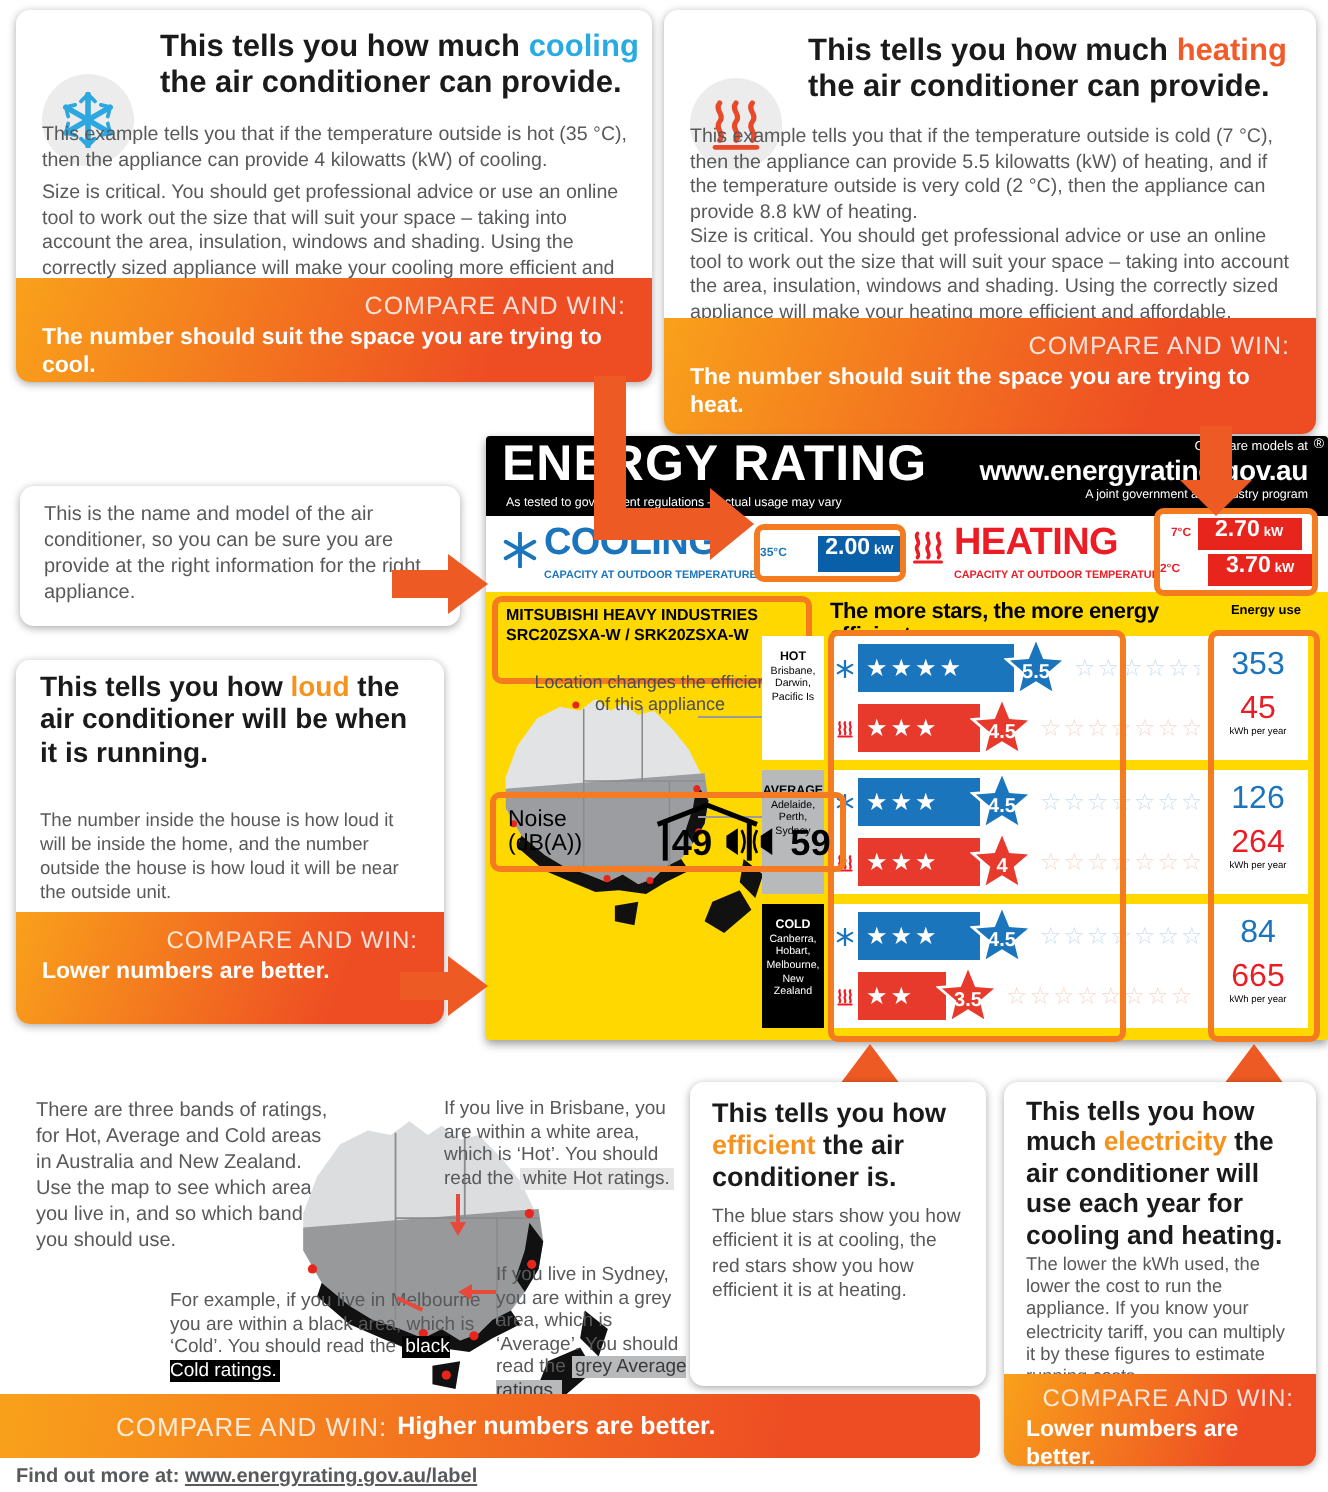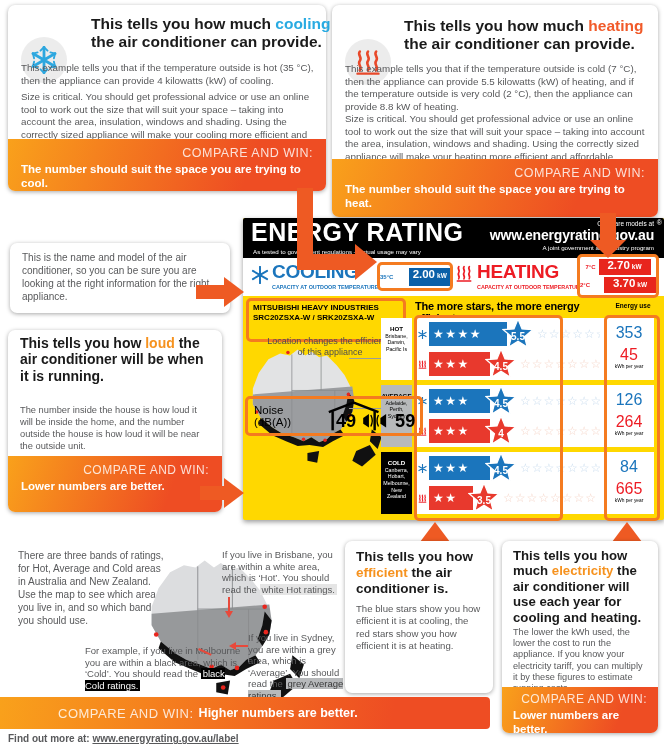--- a/index.html
+++ b/index.html
@@ -82,21 +82,21 @@
 
   <div class="card" style="left:8px;top:5px;width:318px;height:186px;">
     <div class="icon-circle" style="left:13px;top:32px;">
       <svg width="28" height="28" viewBox="0 0 24 24">
           <g stroke="#2da7df" stroke-width="2.4" stroke-linecap="round">
             <path d="M12 1v22M2.5 6.5l19 11M21.5 6.5l-19 11"></path>
             <path d="M12 1l-3 3M12 1l3 3M12 23l-3-3M12 23l3-3M2.5 6.5l4-1M2.5 6.5l1 4M21.5 17.5l-4 1M21.5 17.5l-1-4M21.5 6.5l-4-1M21.5 6.5l-1 4M2.5 17.5l4 1M2.5 17.5l1-4" stroke-width="1.6"></path>
           </g>
         </svg>
     </div>
-    <div class="abs title" style="left:72px;top:10px;width:242px;font-size:15.5px;margin-left:11px;"><span>This tells you how much </span><span class="w-cool">cooling</span><span> the air conditioner can provide.</span></div>
+    <div class="abs title" style="left:72px;top:10px;width:242px;font-size:15.5px;"><span>This tells you how much </span><span class="w-cool">cooling</span><span> the air conditioner can provide.</span></div>
     <div class="abs body-text" style="left:13px;top:57px;width:298px;font-size:9.8px;">This example tells you that if the temperature outside is hot (35 °C), then the appliance can provide 4 kilowatts (kW) of cooling.</div>
     <div class="abs body-text" style="left:13px;top:86px;width:298px;font-size:9.8px;">Size is critical. You should get professional advice or use an online tool to work out the size that will suit your space – taking into account the area, insulation, windows and shading. Using the correctly sized appliance will make your cooling more efficient and affordable.</div>
     <div class="cw" style="height:52px;">
       <div class="cw-label">COMPARE AND WIN:</div>
       <div class="cw-text">The number should suit the space you are trying to cool.</div>
     </div>
   </div>
 
   <div class="card" style="left:332px;top:5px;width:326px;height:212px;">
     <div class="icon-circle" style="left:13px;top:34px;">
@@ -112,21 +112,21 @@
     <div class="abs title" style="left:72px;top:12px;width:244px;font-size:15.5px;"><span>This tells you how much </span><span class="w-heat">heating</span><span> the air conditioner can provide.</span></div>
     <div class="abs body-text" style="left:13px;top:58px;width:304px;font-size:9.8px;">This example tells you that if the temperature outside is cold (7 °C), then the appliance can provide 5.5 kilowatts (kW) of heating, and if the temperature outside is very cold (2 °C), then the appliance can provide 8.8 kW of heating.</div>
     <div class="abs body-text" style="left:13px;top:108px;width:304px;font-size:9.8px;">Size is critical. You should get professional advice or use an online tool to work out the size that will suit your space – taking into account the area, insulation, windows and shading. Using the correctly sized appliance will make your heating more efficient and affordable.</div>
     <div class="cw" style="height:58px;">
       <div class="cw-label">COMPARE AND WIN:</div>
       <div class="cw-text">The number should suit the space you are trying to heat.</div>
     </div>
   </div>
 
   <div class="card" style="left:10px;top:243px;width:220px;height:70px;">
-    <div class="abs body-text" style="left:12px;top:8px;width:196px;font-size:10px;">This is the name and model of the air conditioner, so you can be sure you are looking at the right information for the right appliance.</div>
+    <div class="abs body-text" style="left:12px;top:8px;width:196px;font-size:10px;">This is the name and model of the air conditioner, so you can be sure you are provide at the right information for the right appliance.</div>
   </div>
 
   <div class="card" style="left:8px;top:330px;width:214px;height:182px;">
     <div class="abs title" style="left:12px;top:5px;width:190px;font-size:14px;"><span>This tells you how </span><span class="w-orange">loud</span><span> the air conditioner will be when it is running.</span></div>
     <div class="abs body-text" style="left:12px;top:74px;width:188px;font-size:9.3px;">The number inside the house is how loud it will be inside the home, and the number outside the house is how loud it will be near the outside unit.</div>
     <div class="cw" style="height:56px;">
       <div class="cw-label" style="font-size:12px;">COMPARE AND WIN:</div>
       <div class="cw-text">Lower numbers are better.</div>
     </div>
   </div>

